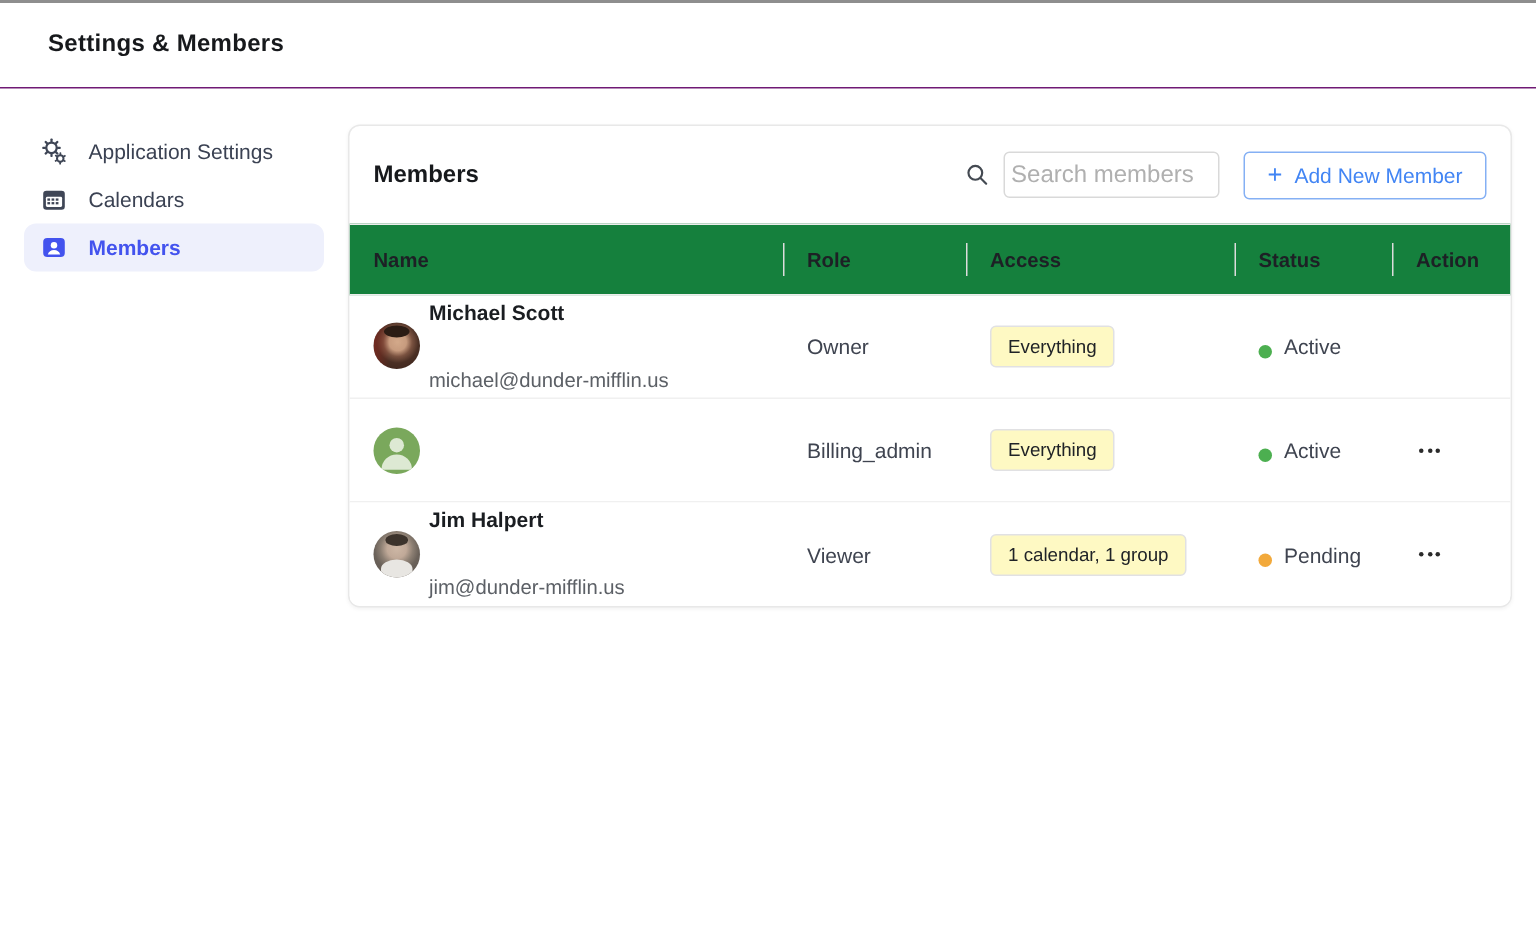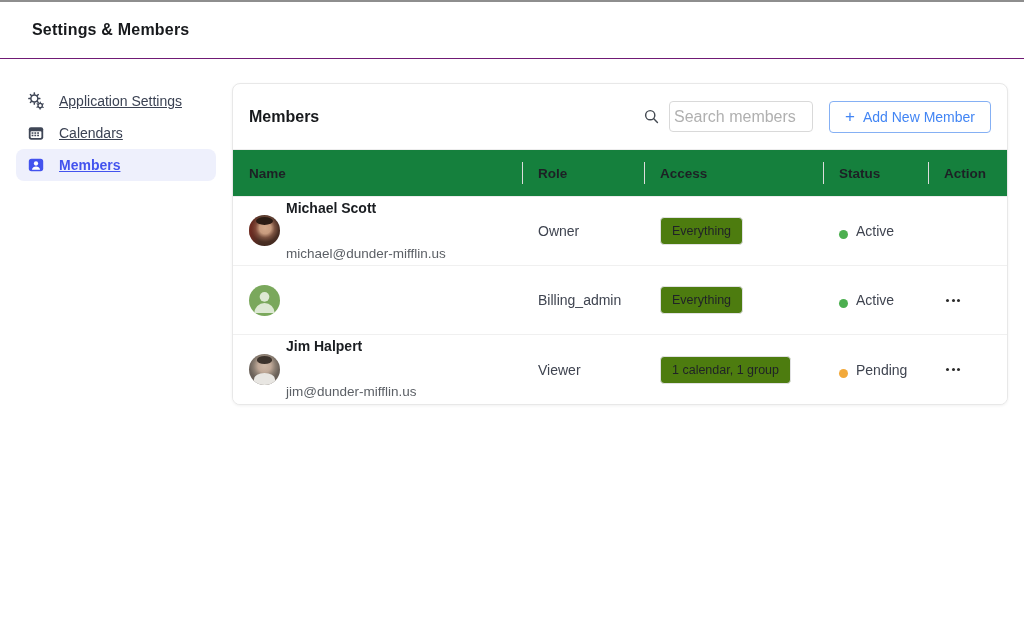--- a/index.html
+++ b/index.html
@@ -26,21 +26,21 @@
   
   .body-wrap { display: flex; height: 566px; }
 
   
   .sidebar { width: 232px; flex: 0 0 232px; padding: 26px 16px 0 16px; }
   .side-item {
     display: flex; align-items: center; gap: 13px;
     height: 32px; padding: 0 10px;
     border-radius: 8px;
     font-size: 14px; font-weight: 500; color: #3b4253;
-    cursor: pointer; white-space: nowrap; text-decoration: underline;
+    cursor: pointer; white-space: nowrap;
   }
   .side-item.active { background: #eef0fc; color: #4353ee; font-weight: 600; }
   .side-icon { width: 20px; height: 20px; display: flex; align-items: center; justify-content: center; flex: 0 0 20px; }
 
   
   .main { flex: 1; padding: 24px 16px 0 0; }
   .card {
     width: 776px; height: 322px;
     background: #ffffff;
     border: 1px solid #e8e8e8;
@@ -135,21 +135,21 @@
   .avatar--jim::after {
     content: ""; position: absolute; left: 26%; top: 8%; width: 48%; height: 24%;
     border-radius: 50%; background: #3c332c;
   }
   .member-name { font-size: 14px; font-weight: 700; color: #1a1d21; line-height: 1.35; }
   .member-email { font-size: 13.5px; color: #5c6066; line-height: 1.35; margin-top: 27px; }
 
   .badge {
     display: inline-block;
     padding: 6px 11px;
-    background: #4d7c0f;
+    background: #fef9c3;
     border: 1px solid #e1e1e3;
     border-radius: 4px;
     font-size: 12.5px; font-weight: 500; color: #202327;
     white-space: nowrap;
   }
 
   .status-cell { display: flex; align-items: flex-end; gap: 8px; }
   .dot { width: 9px; height: 9px; border-radius: 50%; flex: 0 0 9px; }
   .dot-green { background: #4caf50; }
   .dot-orange { background: #f2a93b; }

